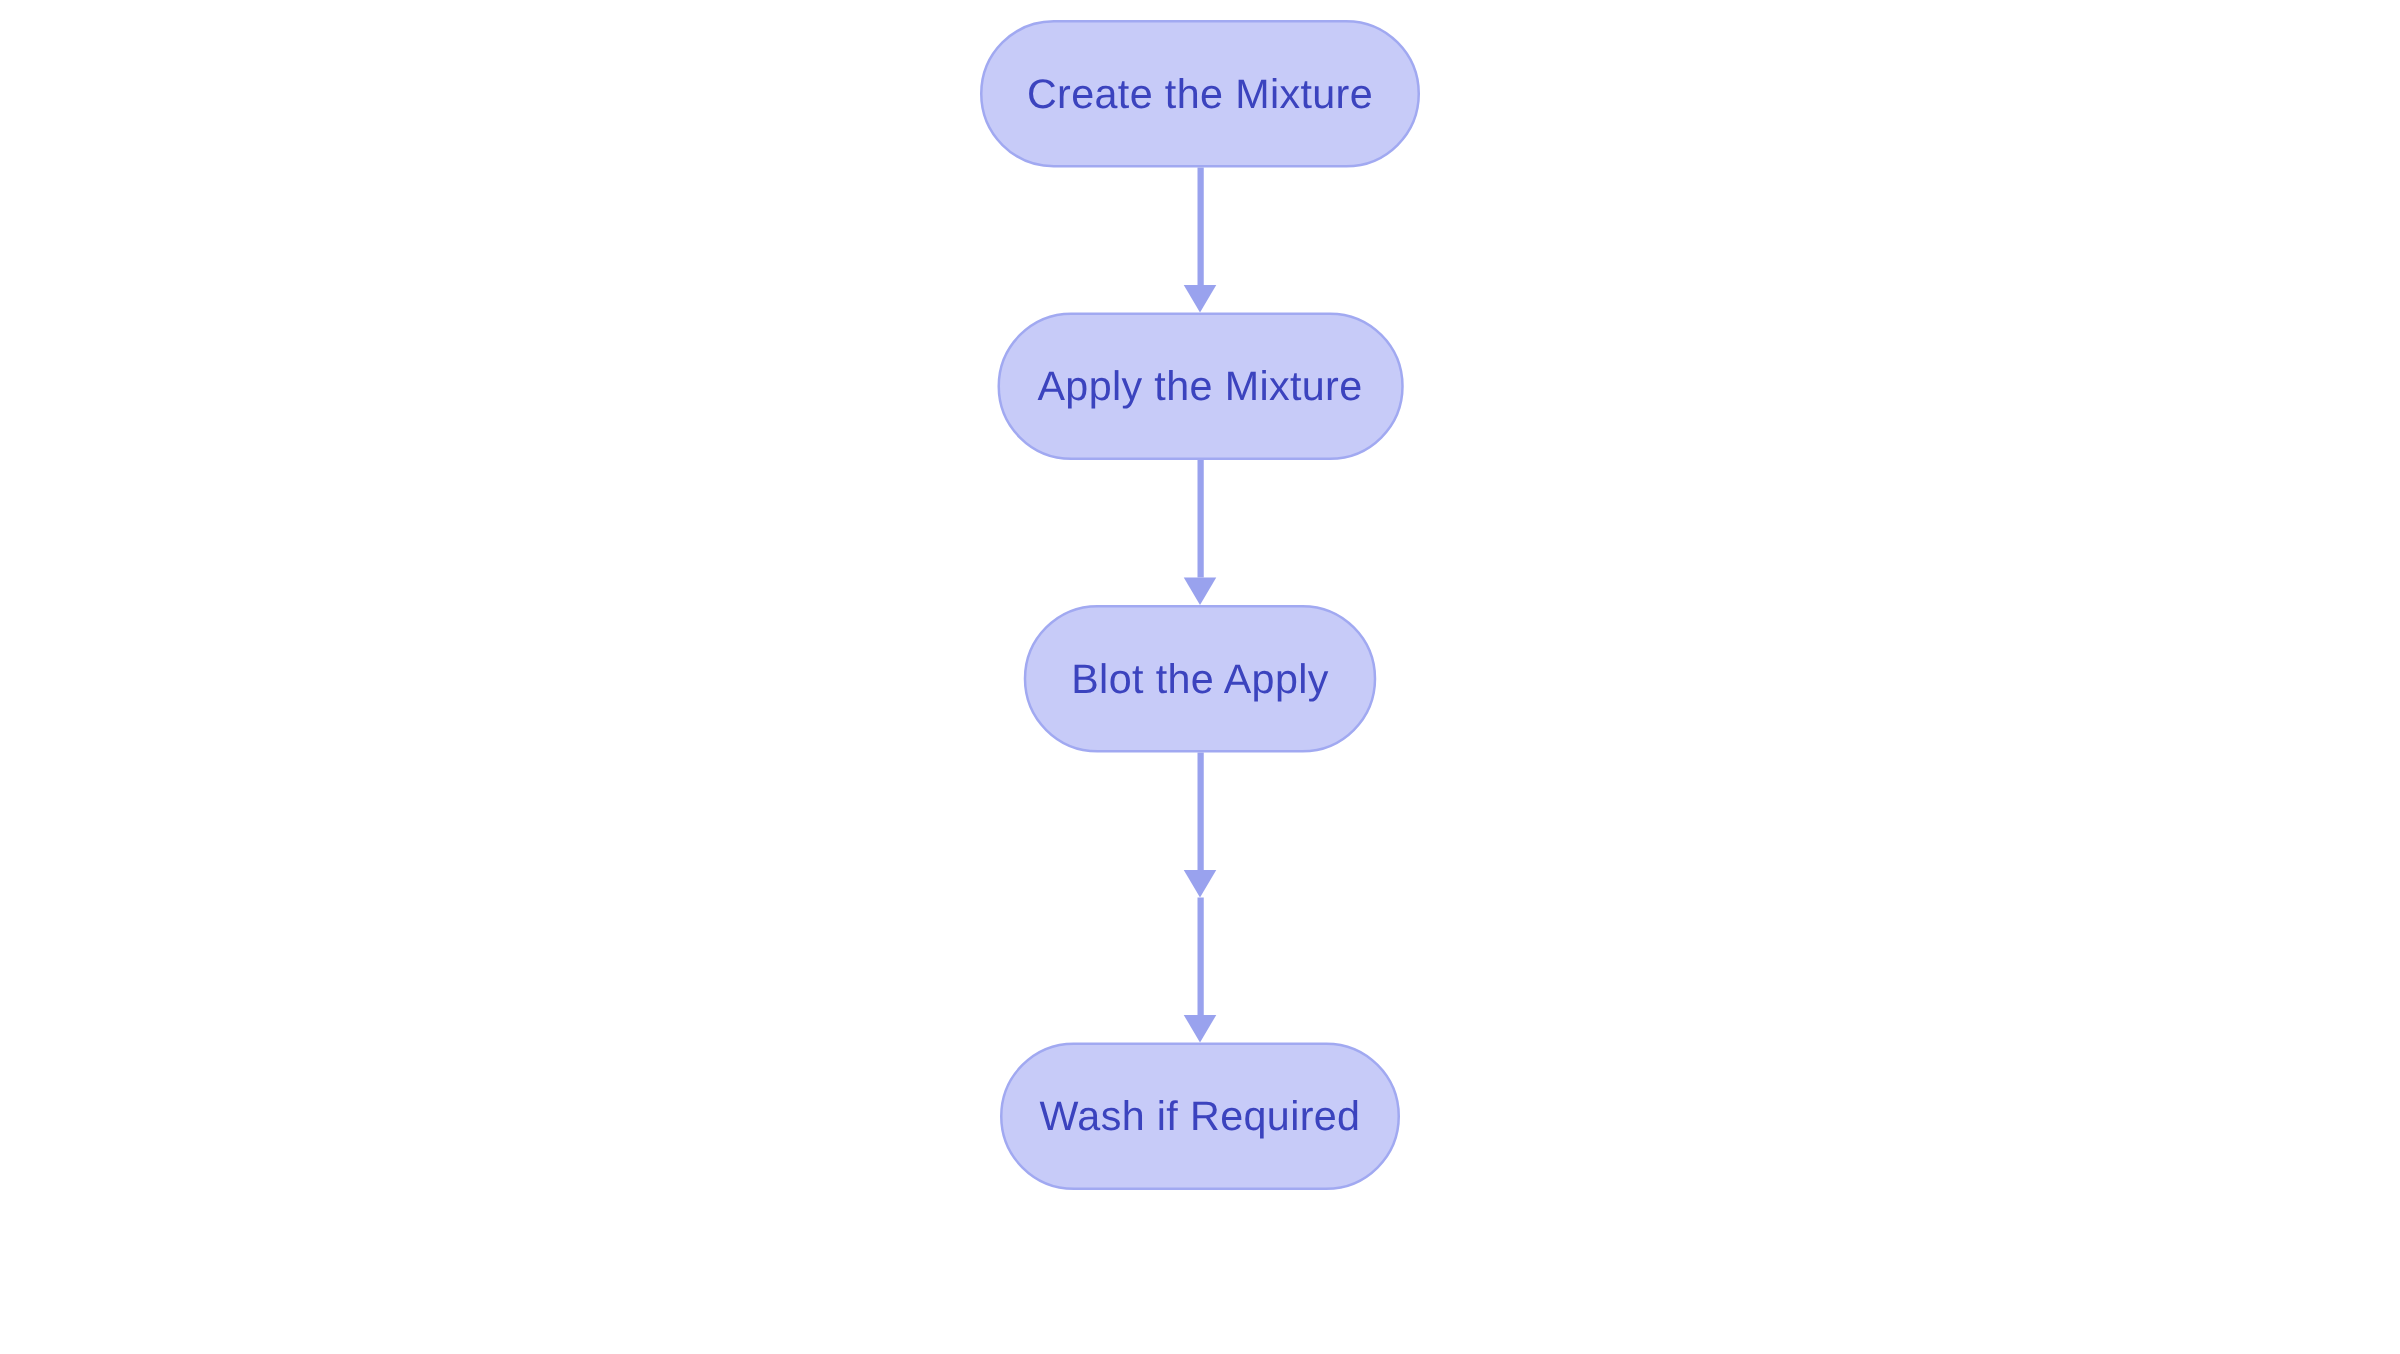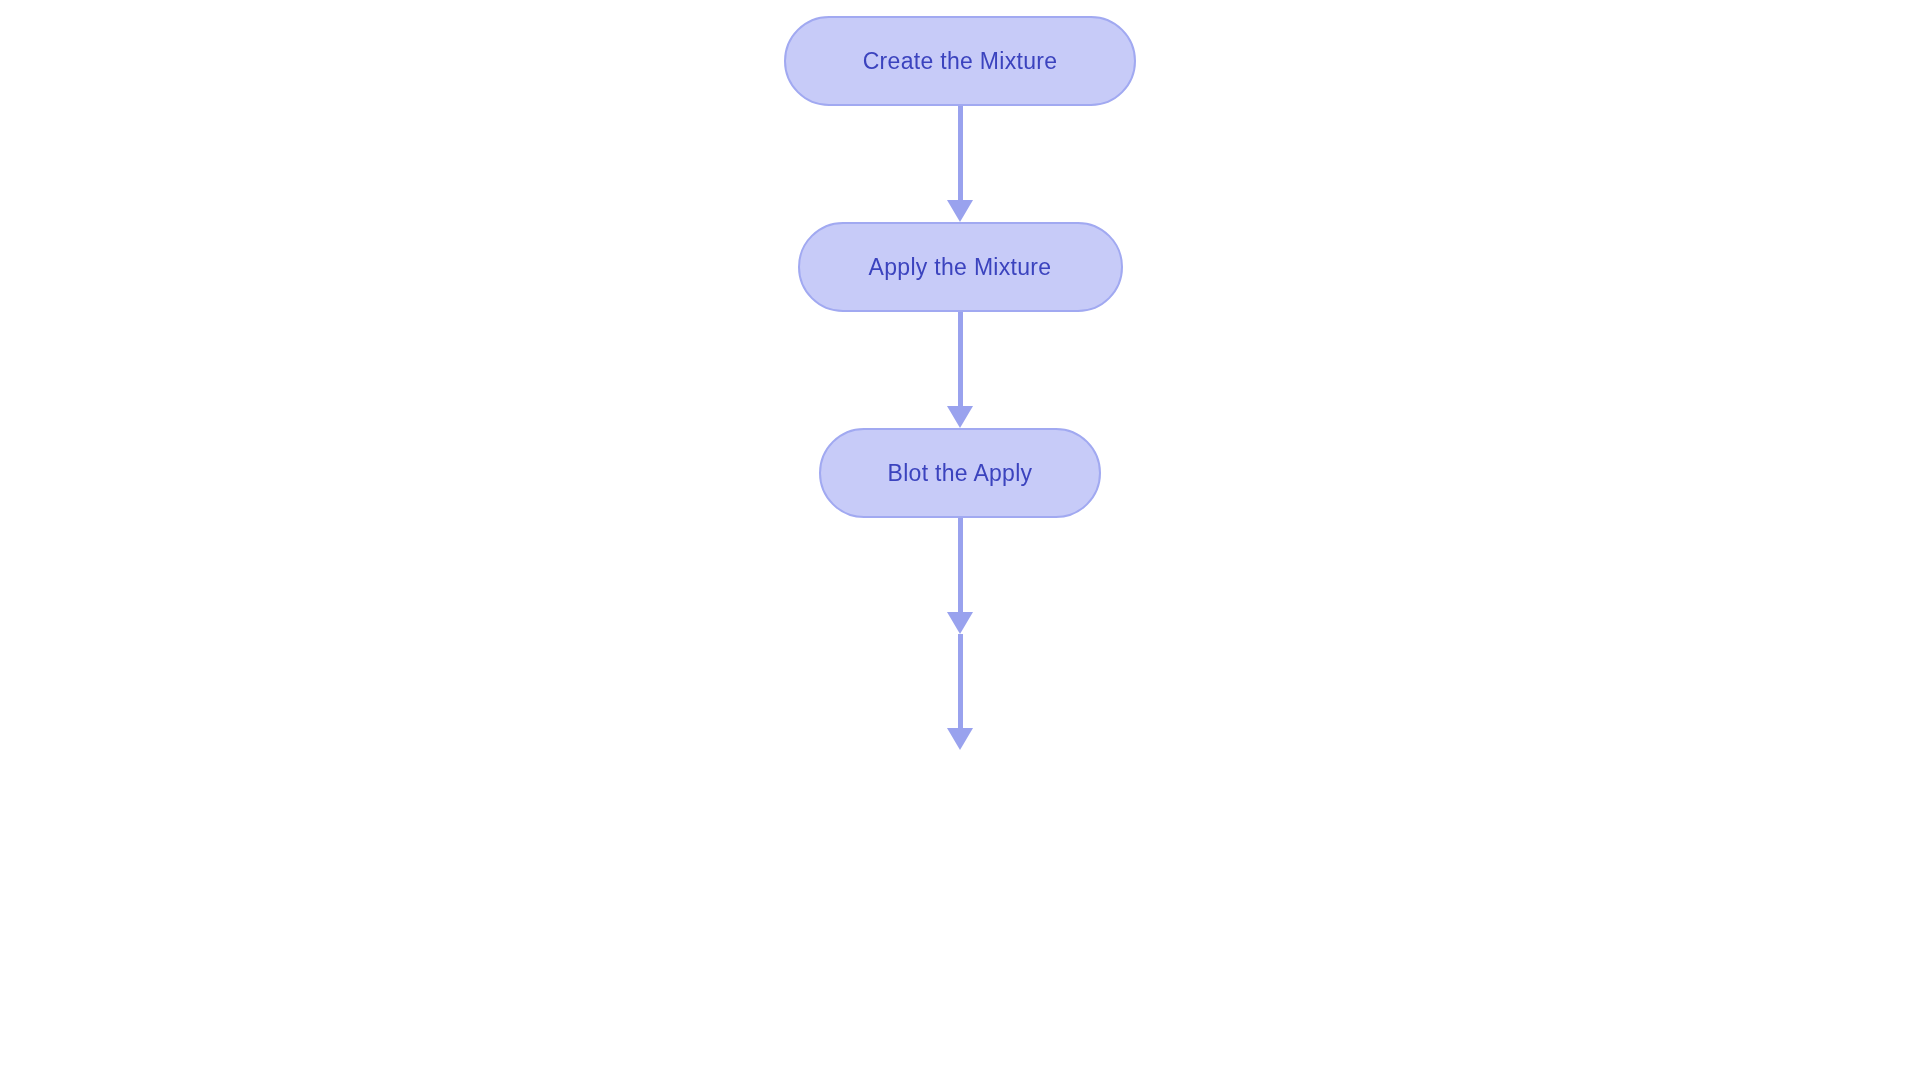--- a/index.html
+++ b/index.html
@@ -20,26 +20,26 @@
   .canvas {
     width: 1920px;
     height: 1083px;
     background: var(--background);
     display: flex;
     flex-direction: column;
     align-items: center;
     padding-top: 16px;
   }
   .node {
-    height: 90px;
+    height: 118px;
     border-radius: 59px;
     background: var(--node-fill);
     border: 2.5px solid var(--node-border);
     color: var(--node-text);
-    font-size: 23px;
+    font-size: 33px;
     letter-spacing: 0.3px;
     display: flex;
     align-items: center;
     justify-content: center;
     text-align: center;
     flex: 0 0 auto;
   }
   .node.w1 { width: 352px; }
   .node.w2 { width: 325px; }
   .node.w3 { width: 282px; }
@@ -90,14 +90,15 @@
     <div class="line"></div>
     <div class="arrowhead"></div>
   </div>
 
 
   <div class="connector">
     <div class="line"></div>
     <div class="arrowhead"></div>
   </div>
 
+  <div class="node w5">Wash if Required</div>
 
 </div>
 
 </body></html>

